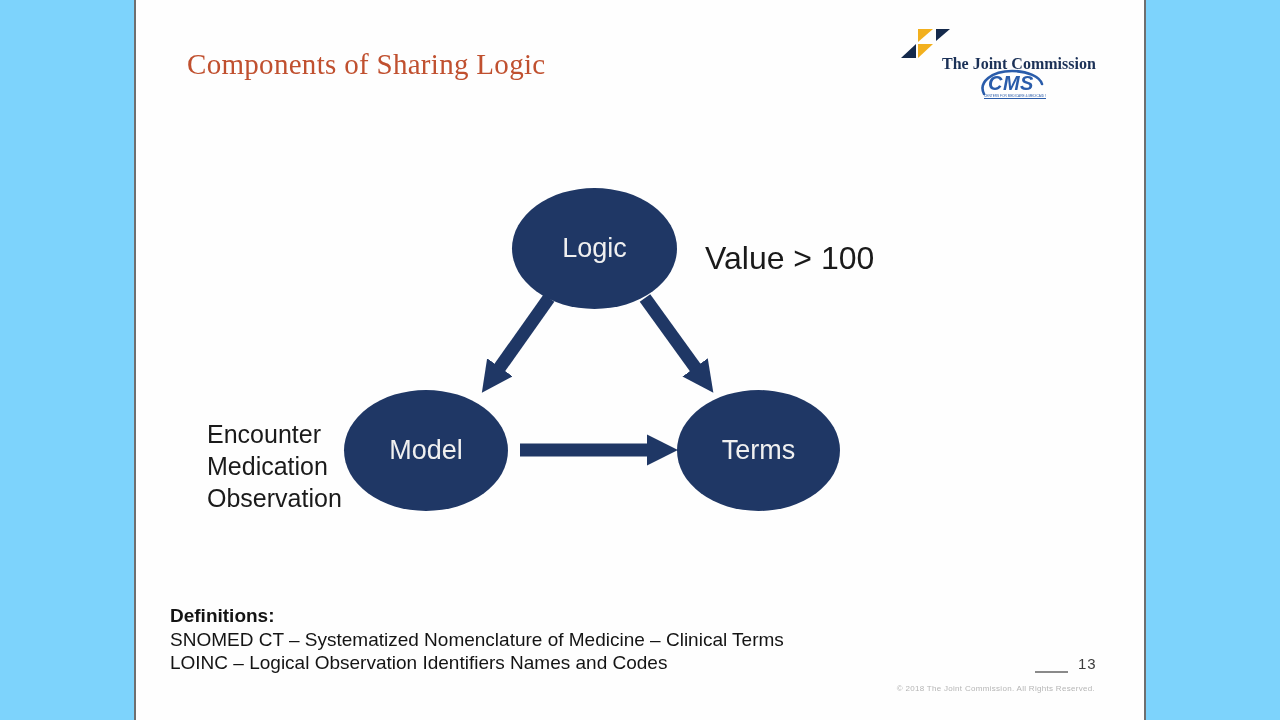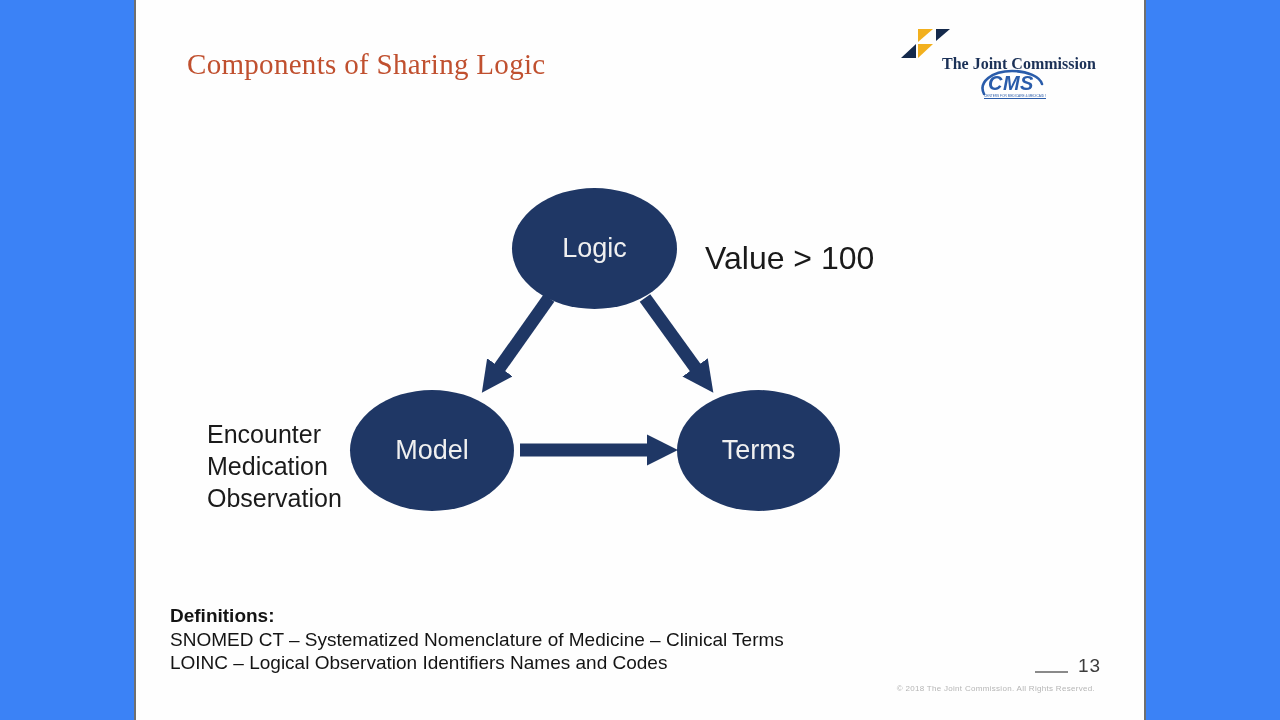--- a/index.html
+++ b/index.html
@@ -1,50 +1,50 @@
 <!DOCTYPE html>
 <html><head>
 <meta charset="utf-8">
 <style>
   html,body{margin:0;padding:0;background:#000;width:1280px;height:720px;overflow:hidden;
             font-family:"Liberation Sans",sans-serif;}
-  .stage{position:relative;width:1280px;height:720px;background:#3b82f6;}
+  .stage{position:relative;width:1280px;height:720px;background:#7dd3fc;}
   .slide{position:absolute;left:134px;top:0;width:1012px;height:720px;background:#fefefe;
          border-left:2px solid #6f6f6f;border-right:2px solid #6f6f6f;box-sizing:border-box;}
   .title{position:absolute;left:51px;top:48px;font-family:"Liberation Serif",serif;
          font-size:29px;color:#c0502f;letter-spacing:0.3px;}
   
   .jc-logo{position:absolute;left:764px;top:28px;width:330px;height:34px;}
   .jc-mark{position:absolute;left:0;top:1px;}
   .jc-text{position:absolute;left:42px;top:14px;font-family:"Liberation Serif",serif;
            font-weight:bold;font-size:16px;color:#1b3157;white-space:nowrap;margin-top:13px;}
   
   .cms-logo{position:absolute;left:838px;top:68px;width:80px;height:36px;}
   .cms-arc{position:absolute;left:0;top:0;}
   .cms-text{position:absolute;left:14px;top:4px;font-weight:bold;font-style:italic;
             font-size:20px;color:#2a5caa;letter-spacing:0.5px;}
   .cms-sub{position:absolute;left:10px;top:26px;width:62px;font-size:3.2px;color:#2a5caa;
            white-space:nowrap;overflow:hidden;border-bottom:0.5px solid #2a5caa;}
   
   .node{position:absolute;border-radius:50%;background:#1f3765;color:#f0f0f0;
         display:flex;align-items:center;justify-content:center;font-size:27px;}
   .node-logic{left:376px;top:188px;width:165px;height:121px;}
-  .node-model{left:214px;top:390px;width:164px;height:121px;}
+  .node-model{left:208px;top:390px;width:164px;height:121px;}
   .node-terms{left:541px;top:390px;width:163px;height:121px;}
   .arrows{position:absolute;left:0;top:0;pointer-events:none;}
   .value-note{position:absolute;left:569px;top:240px;font-size:32px;color:#1a1a1a;}
   .side-list{position:absolute;font-size:25px;line-height:32px;color:#1a1a1a;}
   .left-list{left:71px;top:418px;}
   .right-list{left:734px;top:412px;}
   
   .defs{position:absolute;left:34px;top:604px;font-size:19px;line-height:23.5px;color:#141414;}
   .defs .hd{font-weight:bold;}
   
   .pg-line{position:absolute;left:899px;top:671px;width:33px;border-top:2px solid #8a8a8a;}
-  .pg-num{position:absolute;left:942px;top:655px;font-size:19px;color:#3c3c3c;letter-spacing:1px;}
+  .pg-num{position:absolute;left:942px;top:655px;font-size:15px;color:#3c3c3c;letter-spacing:1px;}
   .copyright{position:absolute;right:49px;top:684px;font-size:8px;color:#b5b5b5;
              letter-spacing:0.3px;white-space:nowrap;}
 </style>
 </head>
 <body>
 
 <div class="stage">
   <div class="slide">
 
     <div class="title">Components of Sharing Logic</div>

